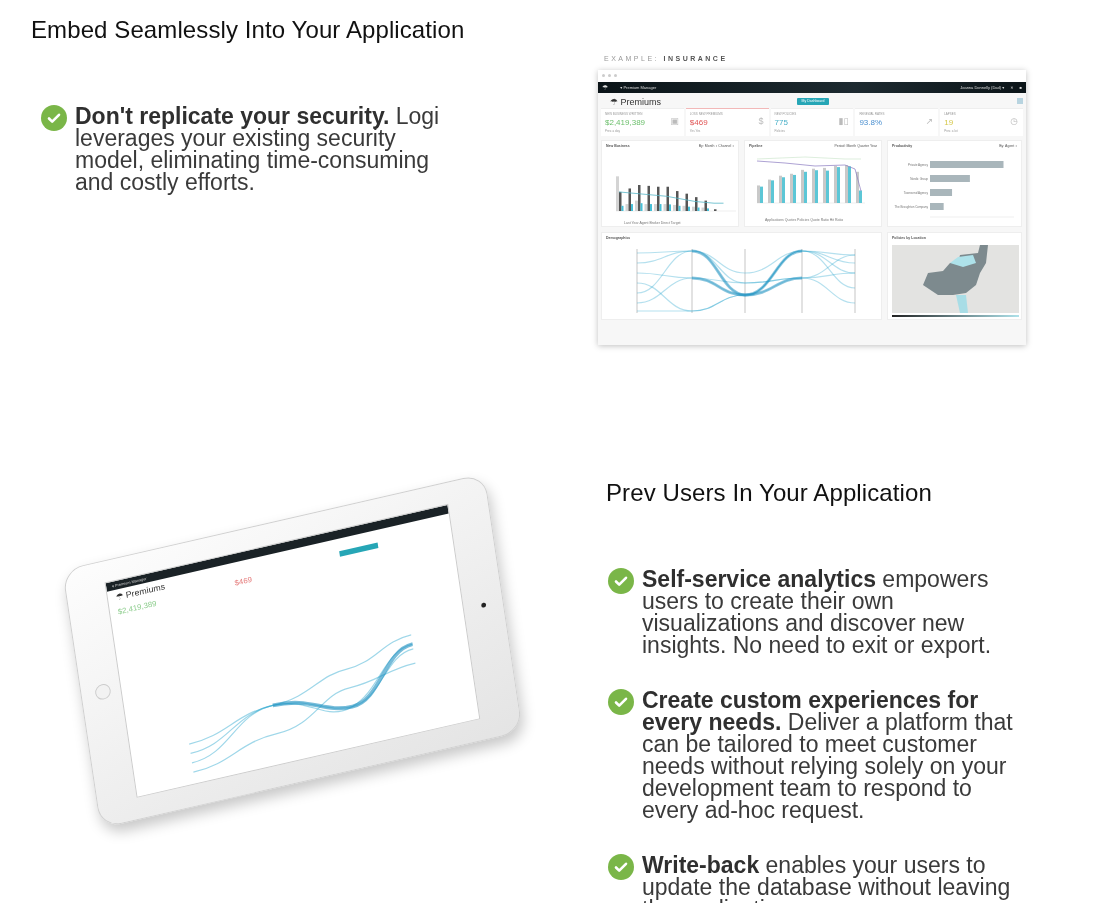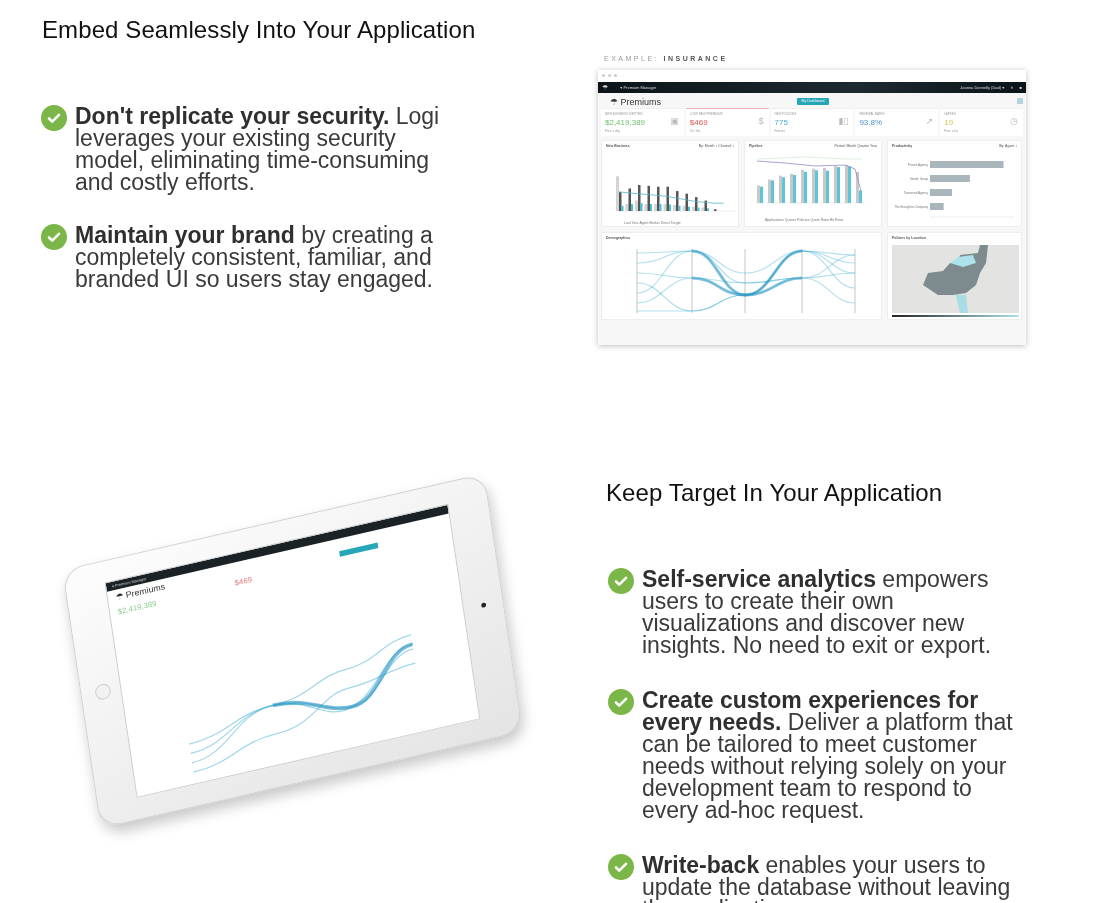--- a/index.html
+++ b/index.html
@@ -74,38 +74,30 @@
     border: 1px solid #ccc; overflow: hidden;
   }
   .tablet-home { position: absolute; left: 14px; top: 126px; width: 16px; height: 16px; border-radius: 50%; border: 1px solid #ccc; background: #f2f2f2; }
   .tablet-cam { position: absolute; right: 17px; top: 132px; width: 5px; height: 5px; border-radius: 50%; background: #222; }
   .t-nav { height: 9px; background: #1a2226; font-size: 4px; color: #ccc; padding: 2px 6px; }
   .t-title { position: absolute; left: 8px; top: 12px; font-size: 9px; color: #333; }
 </style>
 </head>
 <body>
 
-<h1 class="section-title" style="left:42px; top:16px;text-align:center;">Embed Seamlessly Into Your Application</h1>
+<h1 class="section-title" style="left:31px; top:16px;text-align:center;">Embed Seamlessly Into Your Application</h1>
 
 <ul class="feature-list" style="left:41px; top:105px; width:430px;">
   <li class="feature" style="margin-bottom:31px;">
     <span class="check">
         <svg viewBox="0 0 16 16">
           <path d="M3 8.5l3.2 3.2L13 4.8" stroke="#fff" stroke-width="2.6" fill="none" stroke-linecap="round" stroke-linejoin="round"></path>
         </svg>
       </span>
     <b>Don't replicate your security.</b><span> Logi leverages your existing security model, eliminating time-consuming and costly efforts.</span>
-  </li>
-  <li class="feature" style="margin-bottom:31px;">
-    <span class="check">
-        <svg viewBox="0 0 16 16">
-          <path d="M3 8.5l3.2 3.2L13 4.8" stroke="#fff" stroke-width="2.6" fill="none" stroke-linecap="round" stroke-linejoin="round"></path>
-        </svg>
-      </span>
-    <b>Maintain your brand</b><span> by creating a completely consistent, familiar, and branded UI so users stay engaged.</span>
   </li>
 </ul>
 
 <div class="example-label">
   <span>EXAMPLE:</span>
   <b>INSURANCE</b>
 </div>
 
 <div class="dash">
   <div class="dash-chrome">
@@ -312,21 +304,21 @@
         <path d="M60 170 C100 170 110 150 150 150 C190 150 200 120 230 120 C260 120 270 110 300 110"></path>
         <path d="M60 140 C100 140 110 120 150 120 C190 120 200 140 230 140 C260 140 270 95 300 95"></path>
       </g>
       <g fill="none" stroke="#1e8fc0" stroke-opacity="0.6" stroke-width="4">
         <path d="M150 120 C190 120 200 140 230 140 C260 140 270 90 300 90"></path>
       </g>
     </svg>
   </div>
 </div>
 
-<h1 class="section-title" style="left:606px; top:479px;">Keep Target In Your Application</h1>
+<h1 class="section-title" style="left:606px; top:479px;">Prev Users In Your Application</h1>
 
 <ul class="feature-list" style="left:608px; top:568px; width:420px;">
   <li class="feature" style="margin-bottom:33px;">
     <span class="check">
         <svg viewBox="0 0 16 16">
           <path d="M3 8.5l3.2 3.2L13 4.8" stroke="#fff" stroke-width="2.6" fill="none" stroke-linecap="round" stroke-linejoin="round"></path>
         </svg>
       </span>
     <b>Self-service analytics</b><span> empowers users to create their own visualizations and discover new insights. No need to exit or export.</span>
   </li>

